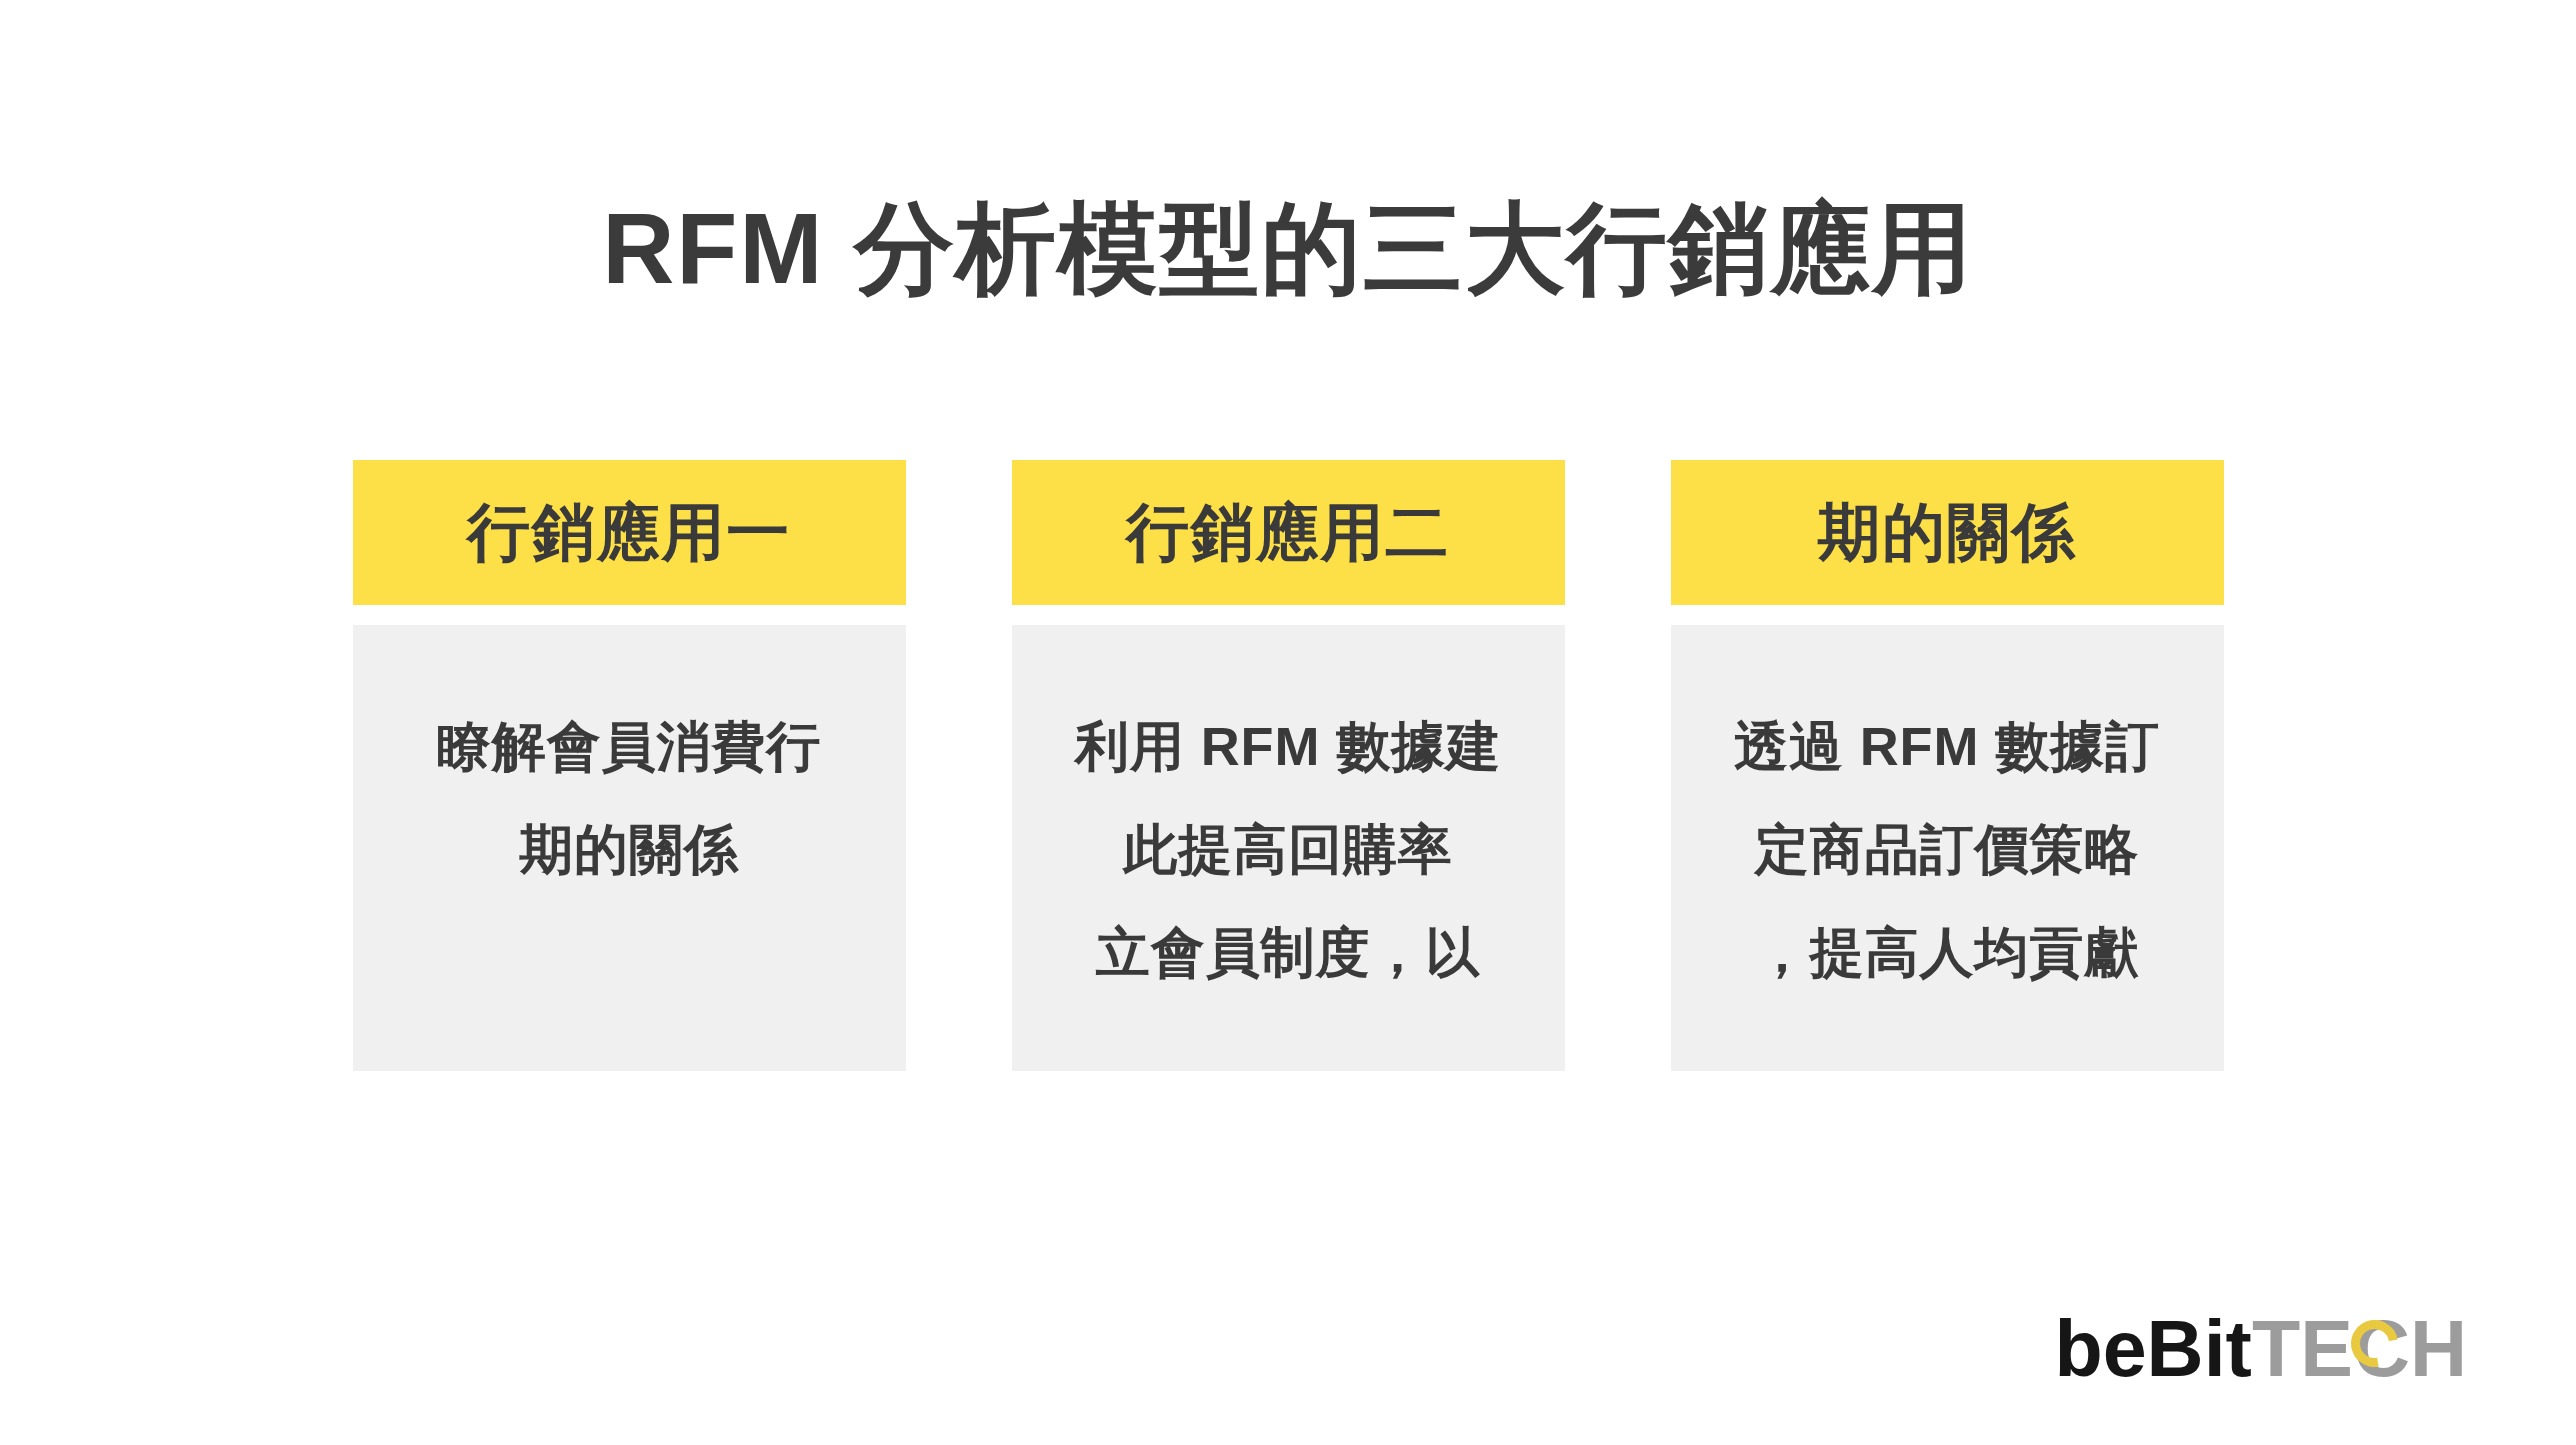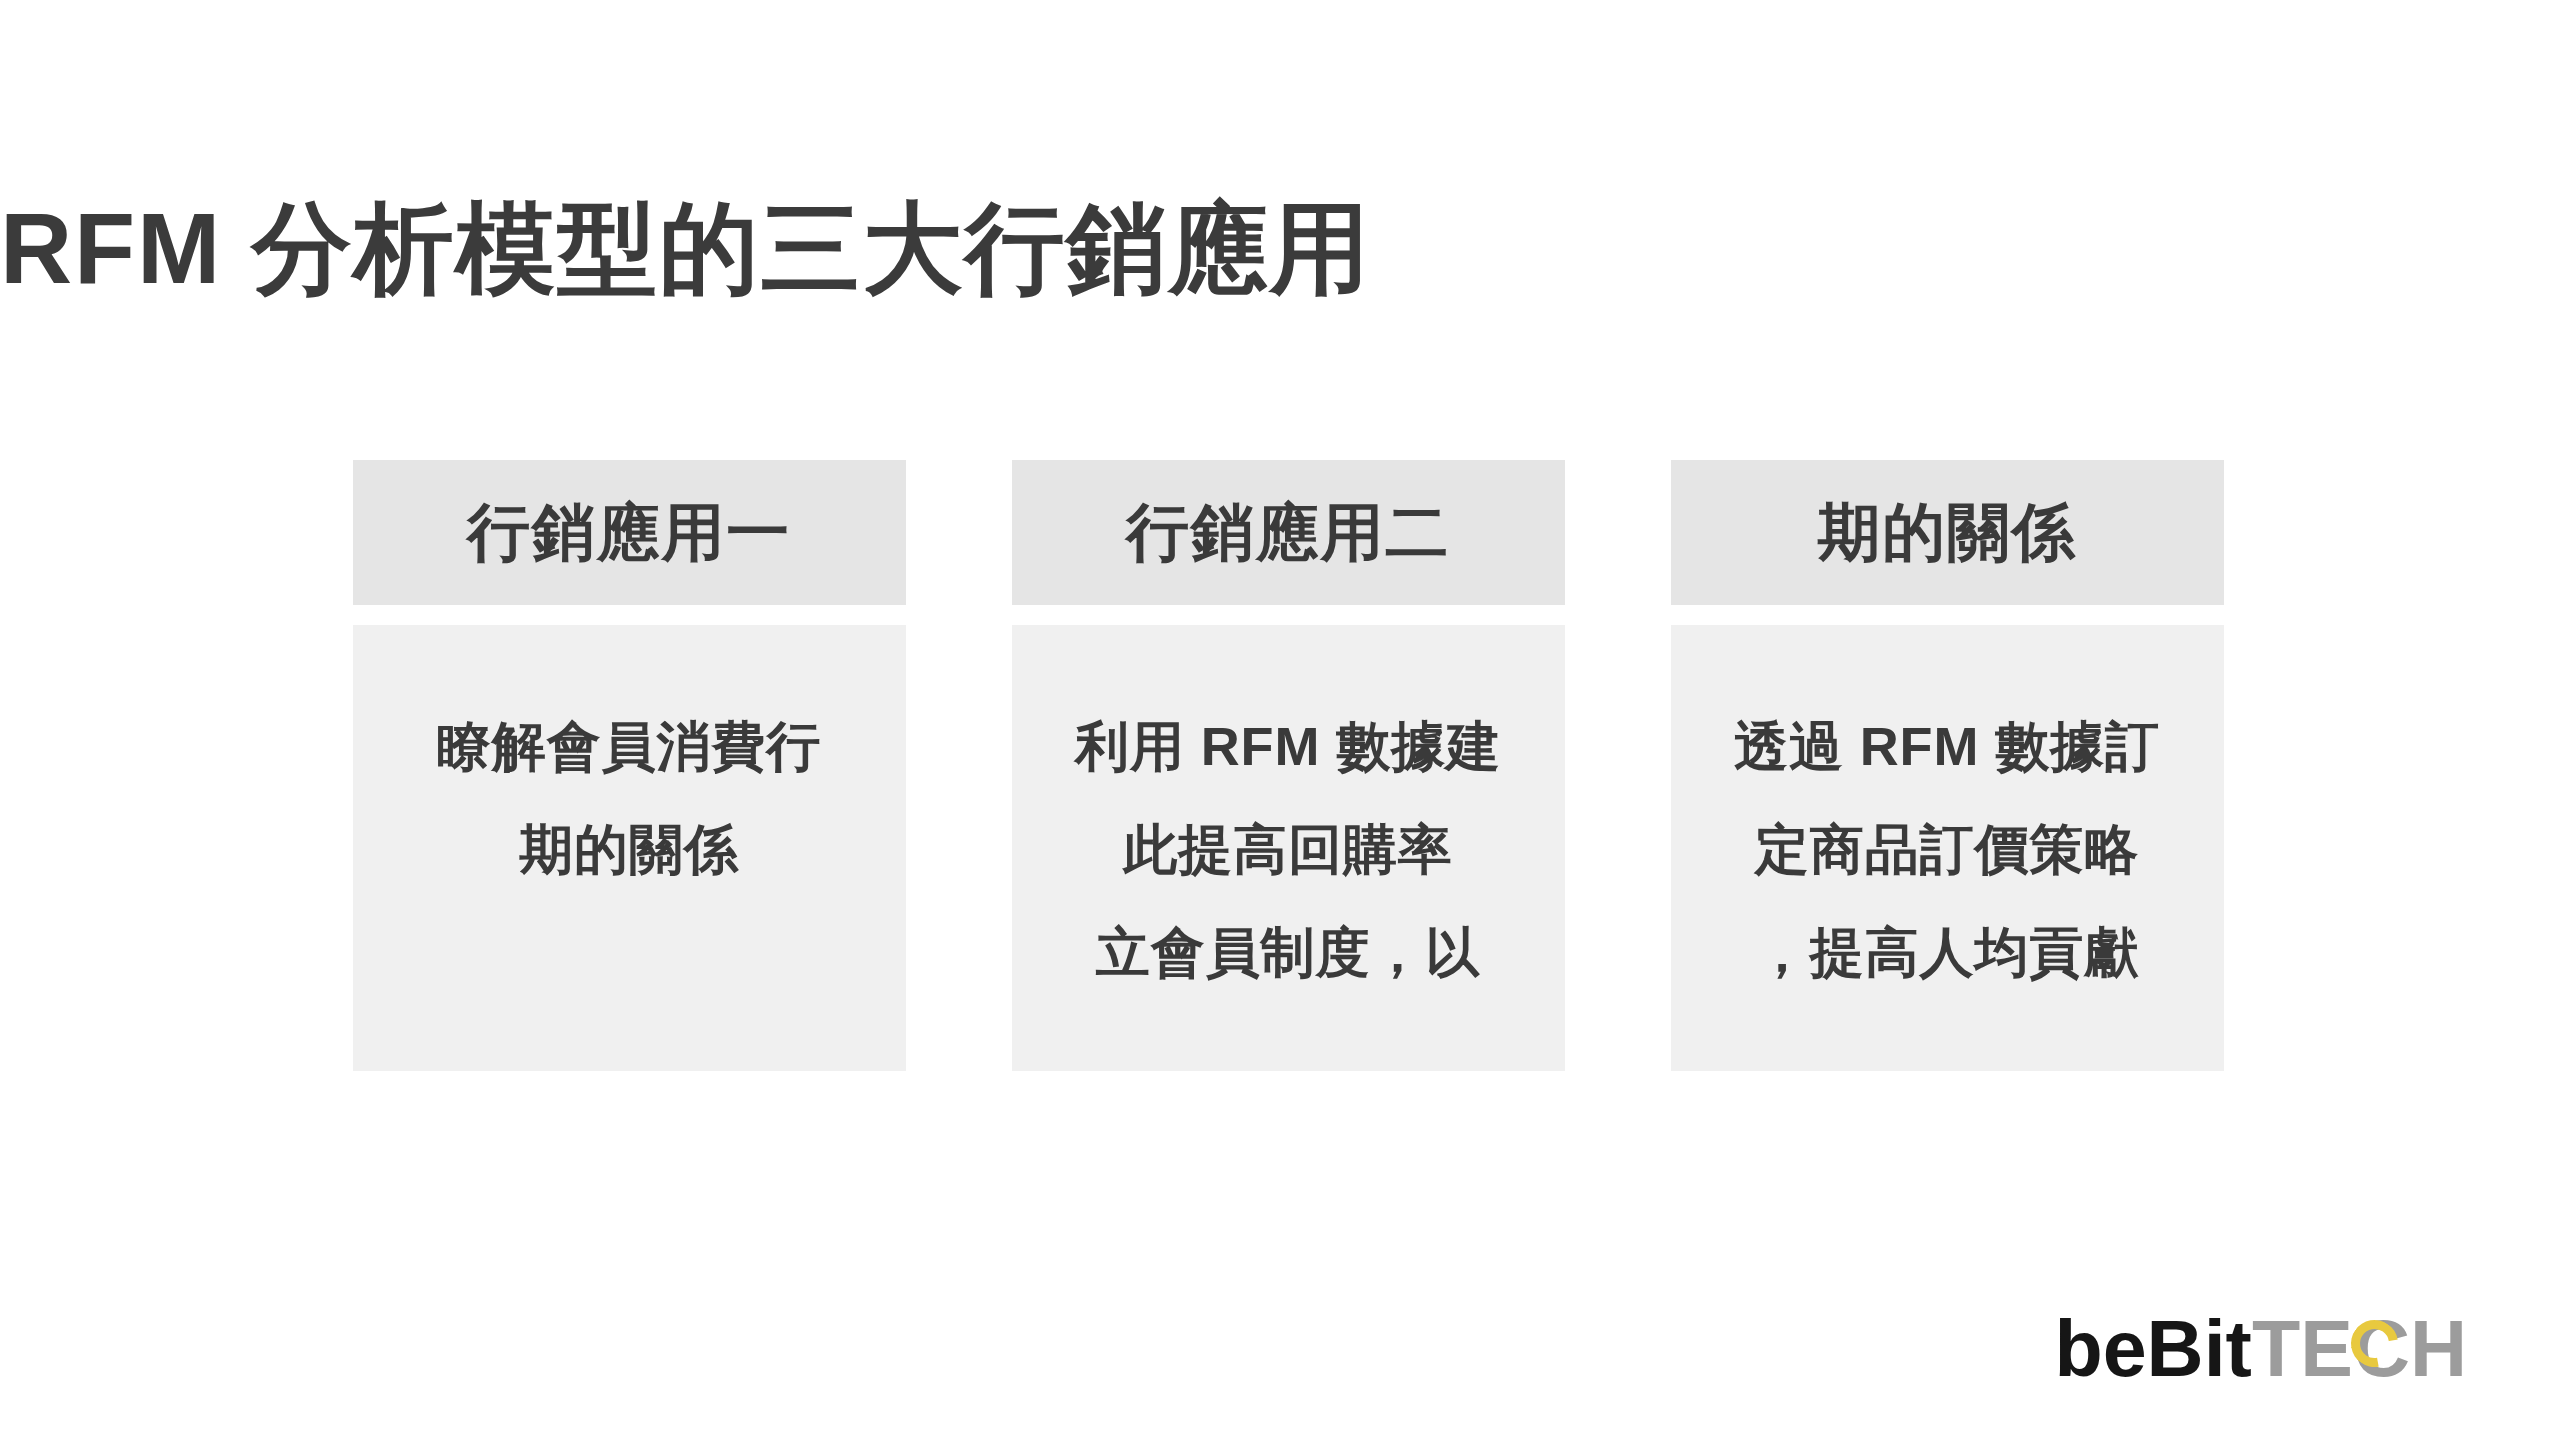--- a/index.html
+++ b/index.html
@@ -11,20 +11,21 @@
     background: #ffffff;
     font-family: "Liberation Sans", sans-serif;
     overflow: hidden;
   }
 
   .title {
     position: absolute;
     top: 183px;
     left: 0;
     width: 100%;
+    text-align: center;
     font-size: 100px;
     font-weight: 800;
     color: #3b3b3b;
     letter-spacing: 1.8px;
   }
 
   .columns {
     position: absolute;
     top: 460px;
     left: 0;
@@ -35,21 +36,21 @@
   }
 
   .column {
     width: 553px;
     display: flex;
     flex-direction: column;
   }
 
   .col-header {
     height: 145px;
-    background: #e5e5e5;
+    background: #fde047;
     display: flex;
     align-items: center;
     justify-content: center;
     font-size: 63px;
     font-weight: 800;
     color: #3a3a3a;
     letter-spacing: 1.8px;
   }
 
   .col-body {

